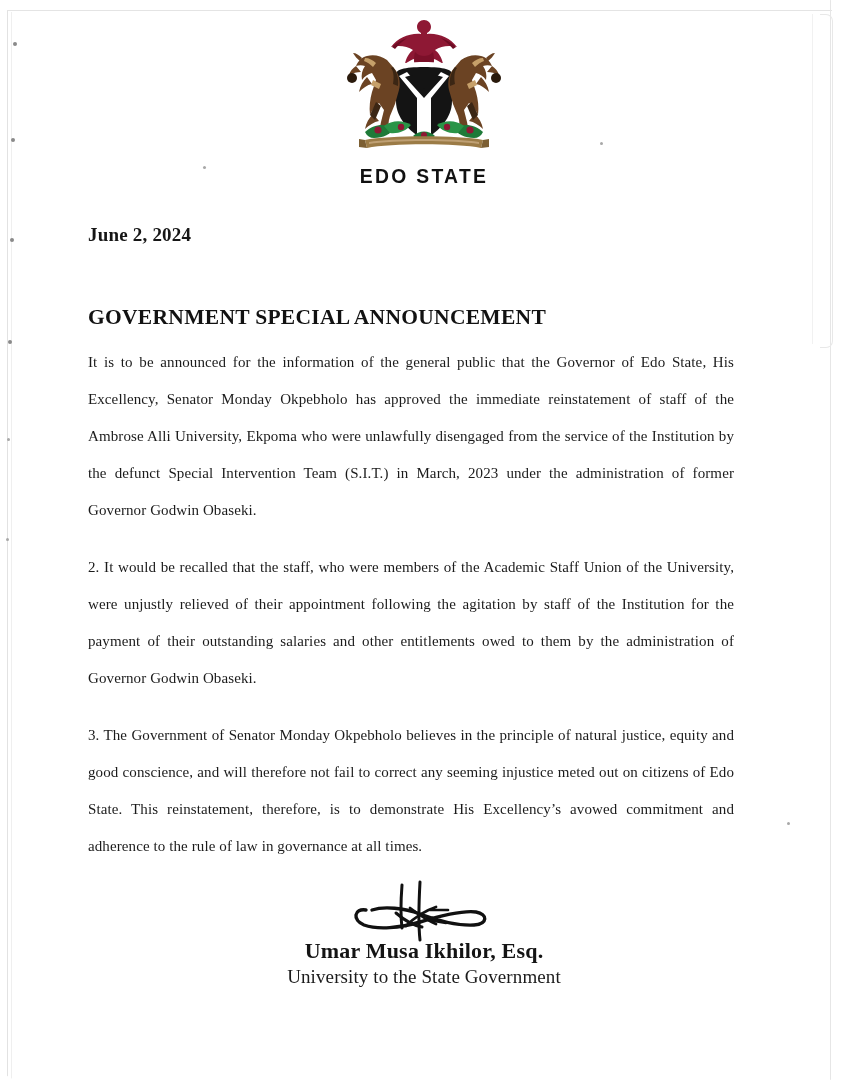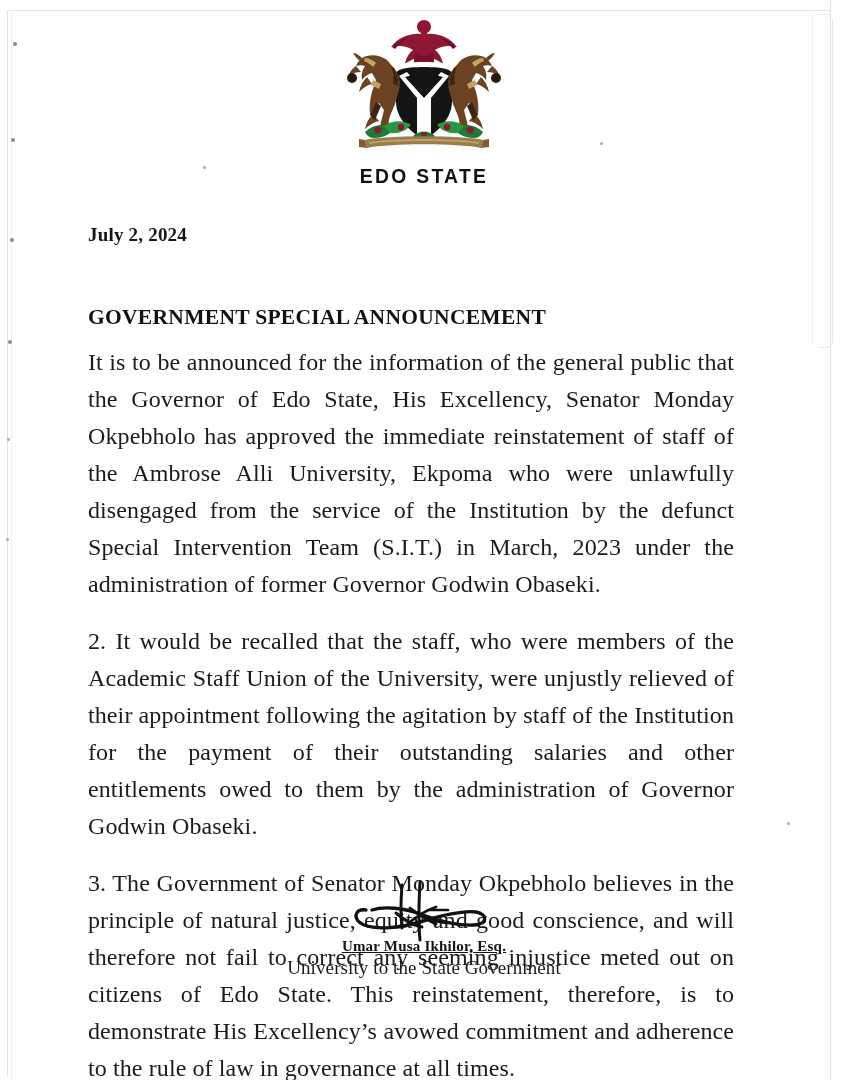--- a/index.html
+++ b/index.html
@@ -112,43 +112,42 @@
     letter-spacing: .3px;
   }
   .body-block {
     position: absolute;
     left: 88px; top: 344px;
     width: 646px;
   }
   .para {
     text-align: justify;
     text-align-last: left;
-    font-size: 24px;
+    font-size: 15px;
     line-height: 37px;
     color: #1b1b1b;
     margin: 0 0 20px 0;
     letter-spacing: .1px;
   }
   .para:last-child { margin-bottom: 0; }
 
   
   .sig-area {
     position: absolute;
     left: 0; top: 880px;
     width: 848px;
     text-align: center;
   }
   .sig-mark { display: block; margin: 0 auto; }
   .sig-name {
     margin-top: -4px;
-    font-size: 15px;
+    font-size: 22px;
     font-weight: bold;
     color: #141414;
     letter-spacing: .2px;
-    text-decoration: underline;
   }
   .sig-role {
     margin-top: 2px;
     font-size: 19px;
     color: #1b1b1b;
     letter-spacing: .1px;
   }
 </style>
 </head>
 <body>
@@ -241,21 +240,21 @@
 
         <path d="M36 126 C60 121 130 121 154 126 L152 134 C128 129 62 129 38 134 Z" fill="#9B7B46"></path>
         <path d="M36 126 L38 134 L30 133 L30 125 Z" fill="#7C5F33"></path>
         <path d="M154 126 L152 134 L160 133 L160 125 Z" fill="#7C5F33"></path>
         <path d="M40 128 C64 124 126 124 150 128 L150 130 C126 126 64 126 40 130 Z" fill="#BFA074"></path>
       </svg>
       <div class="crest-label">EDO STATE</div>
     </div>
   </div>
 
-  <div class="doc-date">July 2, 2024</div>
+  <div class="doc-date">June 2, 2024</div>
 
   <div class="doc-title">GOVERNMENT SPECIAL ANNOUNCEMENT</div>
 
   <div class="body-block">
     <p class="para">It is to be announced for the information of the general public that the Governor of Edo State, His Excellency, Senator Monday Okpebholo has approved the immediate reinstatement of staff of the Ambrose Alli University, Ekpoma who were unlawfully disengaged from the service of the Institution by the defunct Special Intervention Team (S.I.T.) in March, 2023 under the administration of former Governor Godwin Obaseki.</p>
     <p class="para">2. It would be recalled that the staff, who were members of the Academic Staff Union of the University, were unjustly relieved of their appointment following the agitation by staff of the Institution for the payment of their outstanding salaries and other entitlements owed to them by the administration of Governor Godwin Obaseki.</p>
     <p class="para">3. The Government of Senator Monday Okpebholo believes in the principle of natural justice, equity and good conscience, and will therefore not fail to correct any seeming injustice meted out on citizens of Edo State. This reinstatement, therefore, is to demonstrate His Excellency’s avowed commitment and adherence to the rule of law in governance at all times.</p>
   </div>
 
   <div class="sig-area">

